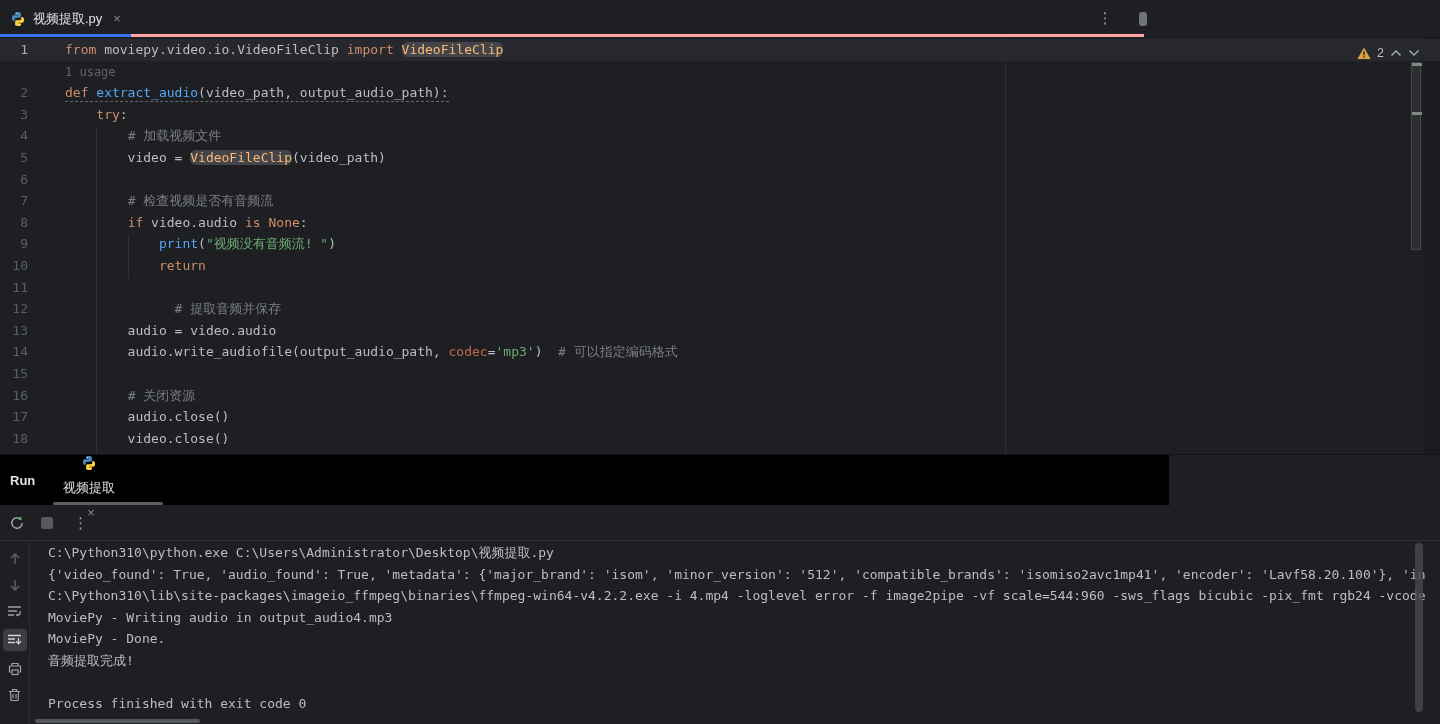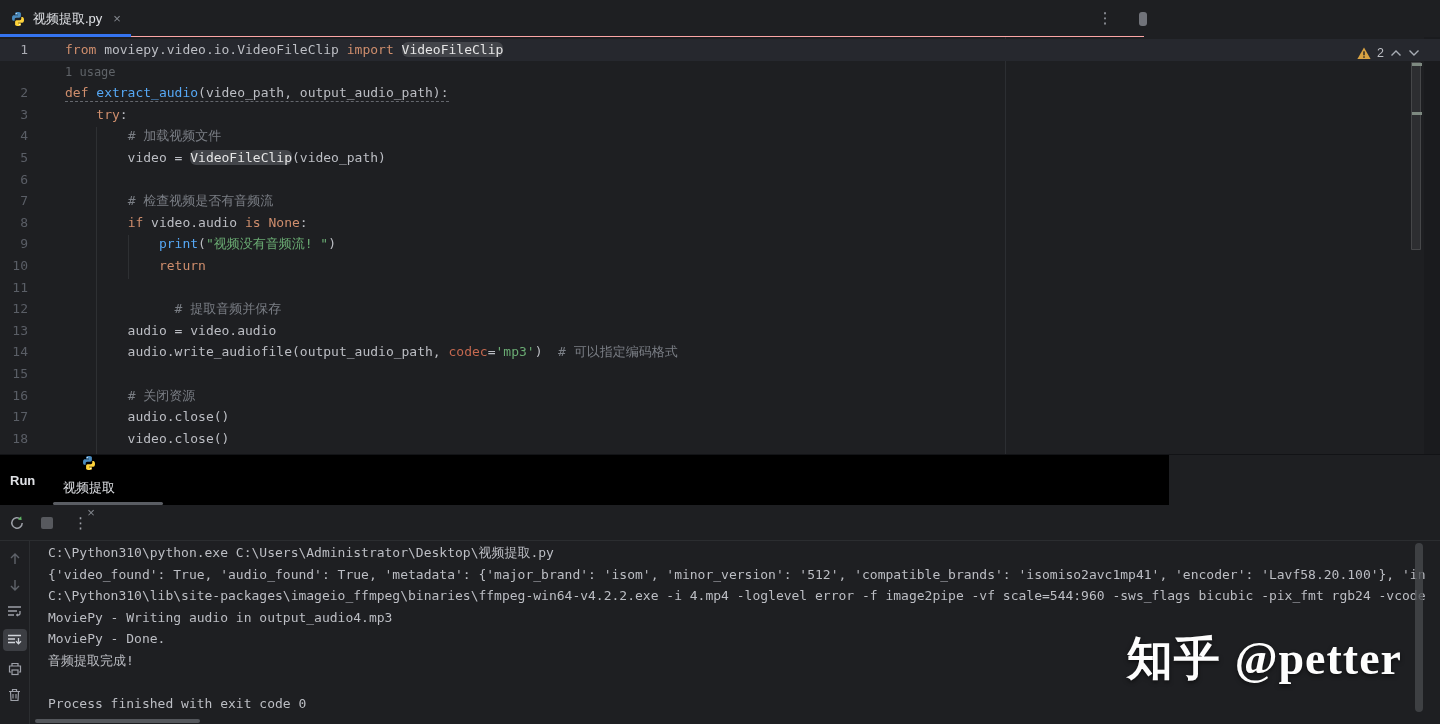--- a/index.html
+++ b/index.html
@@ -2,21 +2,21 @@
 <html><head>
 <meta charset="utf-8">
 <style>
   * { margin:0; padding:0; box-sizing:border-box; }
   html,body { width:1440px; height:724px; overflow:hidden; background:#1e1f22;
               font-family:"Liberation Sans", sans-serif; }
   .window { position:relative; width:1440px; height:724px; background:#1e1f22; color:#bcbec4; }
 
   
   .tabbar { position:absolute; left:0; top:0; width:1144px; height:37px; background:#1e1f22;
-            border-bottom:1px solid #fca5a5; }
+            border-bottom:3px solid #fca5a5; }
   .etab { position:absolute; left:0; top:0; height:37px; display:flex; align-items:center;
           padding:0 14px 0 10px; gap:7px; }
   .etab .ulbar { position:absolute; left:0; bottom:0; width:131px; height:3px; background:#3574f0; }
   .etab-label { font-size:13px; color:#dfe1e5; }
   .tab-close { color:#868a91; font-size:13px; margin-left:4px; cursor:pointer; }
   .tb-kebab { position:absolute; right:28px; top:4px; width:22px; height:28px; display:flex;
               align-items:center; justify-content:center; color:#9da0a8; font-size:15px; }
   .edge-sliver { position:absolute; right:-3px; top:12px; width:8px; height:14px; border-radius:3px;
                  background:#808289; opacity:.85; }
 
@@ -34,21 +34,21 @@
   .ln { display:inline-block; width:28px; text-align:right; color:#5a5e66; }
   .ln.act { color:#a9abb2; }
   .cb { margin-left:37px; }
   .cb.ul { border-bottom:1px dashed #64676d; padding-bottom:1px; }
   .t   { color:#bcbec4; }
   .kw  { color:#cf8e6d; }
   .fn  { color:#56a8f5; }
   .com { color:#7a7e85; }
   .str { color:#6aab73; }
   .arg { color:#c4684f; }
-  .hl  { color:#e5e5e5; background:#43454a; border-radius:6px; }
+  .hl  { color:#fdba74; background:#43454a; border-radius:6px; }
   .inlay-t { margin-left:37px; color:#5f6368; font-size:12px; }
 
   .inspection { position:absolute; right:20px; top:7px; height:18px; display:flex; align-items:center;
                 gap:6px; font-size:12px; color:#bcbec4; }
   .insp-count { font-size:12.5px; }
   .chev { display:flex; align-items:center; cursor:pointer; }
 
   .ed-scrollbar { position:absolute; right:19px; top:25px; width:10px; height:188px;
                   background:rgba(255,255,255,.07); border:1px solid rgba(255,255,255,.12);
                   border-radius:1px; }
@@ -222,17 +222,14 @@
             <path d="M1 3.5h11M4.5 3.5v-2h4v2M2.5 3.5 3 12.5h7l.5-9" fill="none" stroke="#9da0a8" stroke-width="1.2"></path>
             <path d="M5 6v4.5M8 6v4.5" stroke="#9da0a8" stroke-width="1.1"></path>
           </svg>
       </div>
     </div>
     <div id="console-lines"><div class="con-line">C:\Python310\python.exe C:\Users\Administrator\Desktop\视频提取.py</div><div class="con-line">{'video_found': True, 'audio_found': True, 'metadata': {'major_brand': 'isom', 'minor_version': '512', 'compatible_brands': 'isomiso2avc1mp41', 'encoder': 'Lavf58.20.100'}, 'in</div><div class="con-line">C:\Python310\lib\site-packages\imageio_ffmpeg\binaries\ffmpeg-win64-v4.2.2.exe -i 4.mp4 -loglevel error -f image2pipe -vf scale=544:960 -sws_flags bicubic -pix_fmt rgb24 -vcode</div><div class="con-line">MoviePy - Writing audio in output_audio4.mp3</div><div class="con-line">MoviePy - Done.</div><div class="con-line">音频提取完成!</div><div class="con-line"> </div><div class="con-line">Process finished with exit code 0</div></div>
     <div class="con-vscroll"></div>
     <div class="con-hscroll"></div>
   </div>
 
-  <div class="watermark">
-    <span class="wm-brand">知乎</span><span>@petter</span>
-  </div>
 
 </div>
 
 </body></html>

